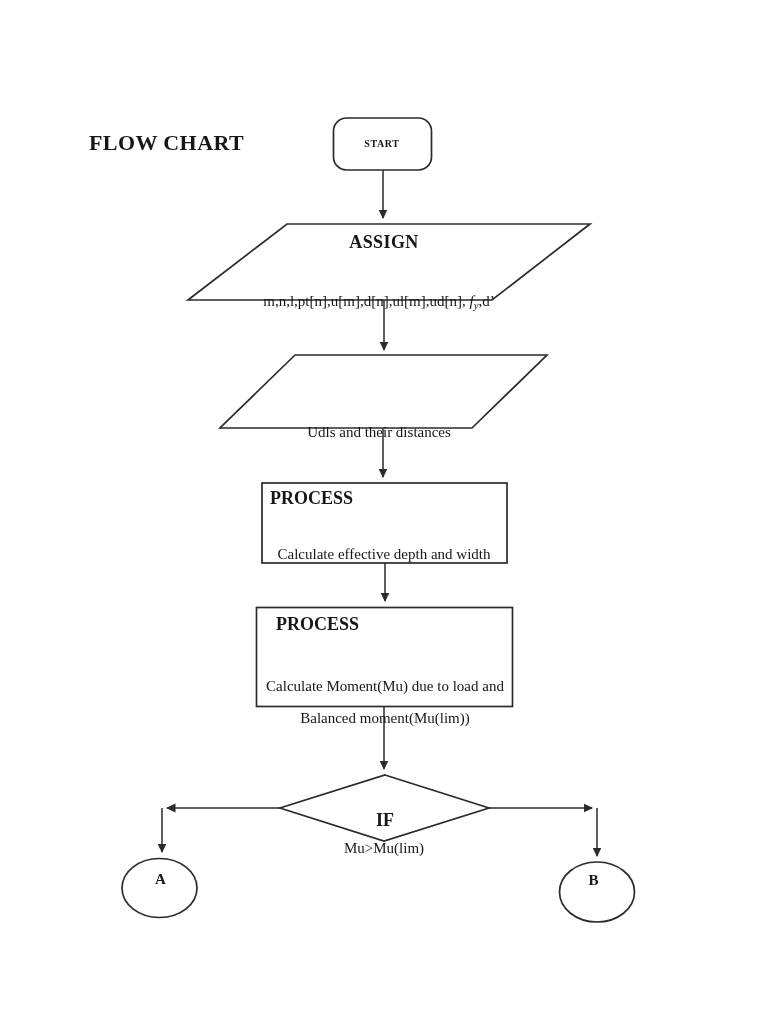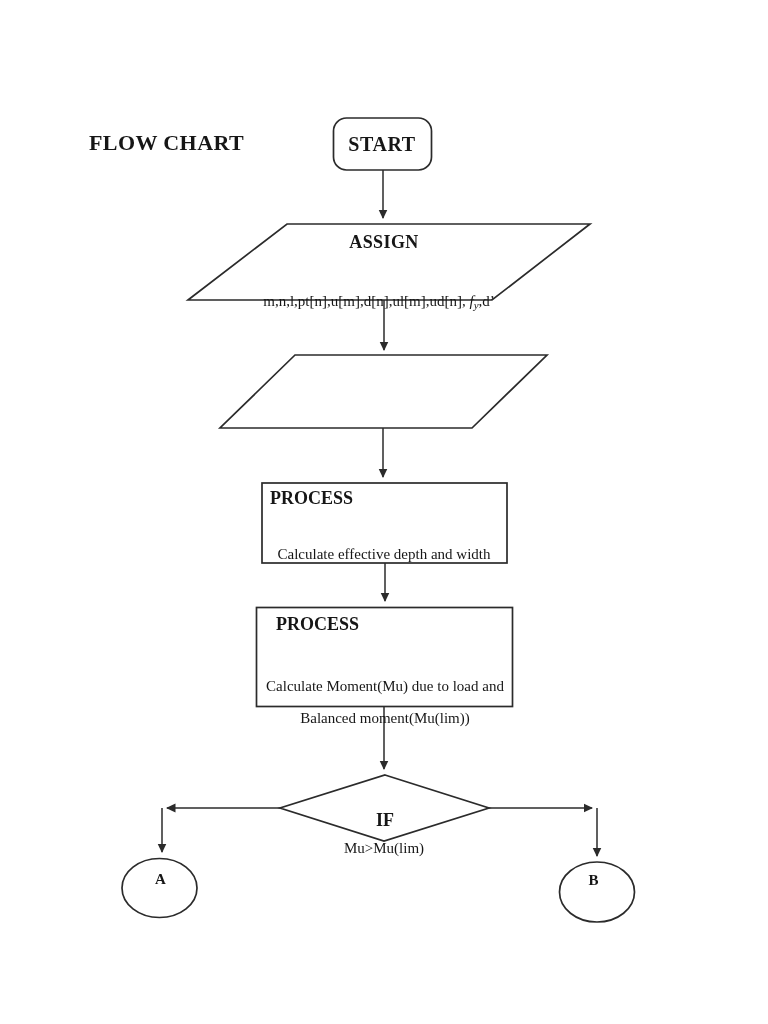--- a/index.html
+++ b/index.html
@@ -46,21 +46,21 @@
     font-size: 22px;
     font-weight: bold;
     letter-spacing: 0.4px;
     margin-top: 39px;
   }
   .heading { font-weight: bold; font-size: 18px; }
   .body-text { font-size: 15px; margin-top: 32px; }
   .start-label {
     left: 333px; top: 118px; width: 98px; height: 52px;
     display: flex; align-items: center; justify-content: center;
-    font-weight: bold; font-size: 20px; letter-spacing: 0.6px;
+    font-weight: bold; font-size: 10px; letter-spacing: 0.6px;
   }
   .assign-heading { left: 284px; top: 232px; width: 200px; letter-spacing: 0.4px; }
   .assign-params  { left: 179px; top: 261px; width: 400px; }
   .fy { font-style: italic; }
   .fy-sub { font-style: italic; font-size: 11px; vertical-align: -3px; }
   .select-line1 { left: 257px; top: 362px; width: 300px; }
   .select-line2 { left: 229px; top: 392px; width: 300px; }
   .process1-heading { left: 270px; top: 488px; }
   .process1-body    { left: 234px; top: 514px; width: 300px; }
   .process2-heading { left: 276px; top: 614px; }
@@ -103,20 +103,21 @@
     <line class="connector" x1="597" y1="808" x2="597" y2="856" marker-end="url(#arrow)"></line>
   </svg>
 
   <div class="label page-title">FLOW CHART</div>
 
   <div class="label start-label">START</div>
 
   <div class="label heading centered assign-heading">ASSIGN</div>
   <div class="label body-text centered assign-params"><span>m,n,l,pt[n],u[m],d[n],ul[m],ud[n], </span><span class="fy">f</span><span class="fy-sub">y</span><span>,d’</span></div>
 
+  <div class="label body-text centered select-line2">Udls and their distances</div>
 
   <div class="label heading process1-heading">PROCESS</div>
   <div class="label body-text centered process1-body">Calculate effective depth and width</div>
 
   <div class="label heading process2-heading">PROCESS</div>
   <div class="label body-text centered process2-line1">Calculate Moment(Mu) due to load and</div>
   <div class="label body-text centered process2-line2">Balanced moment(Mu(lim))</div>
 
   <div class="label heading centered if-heading">IF</div>
   <div class="label body-text centered if-condition">Mu&gt;Mu(lim)</div>

